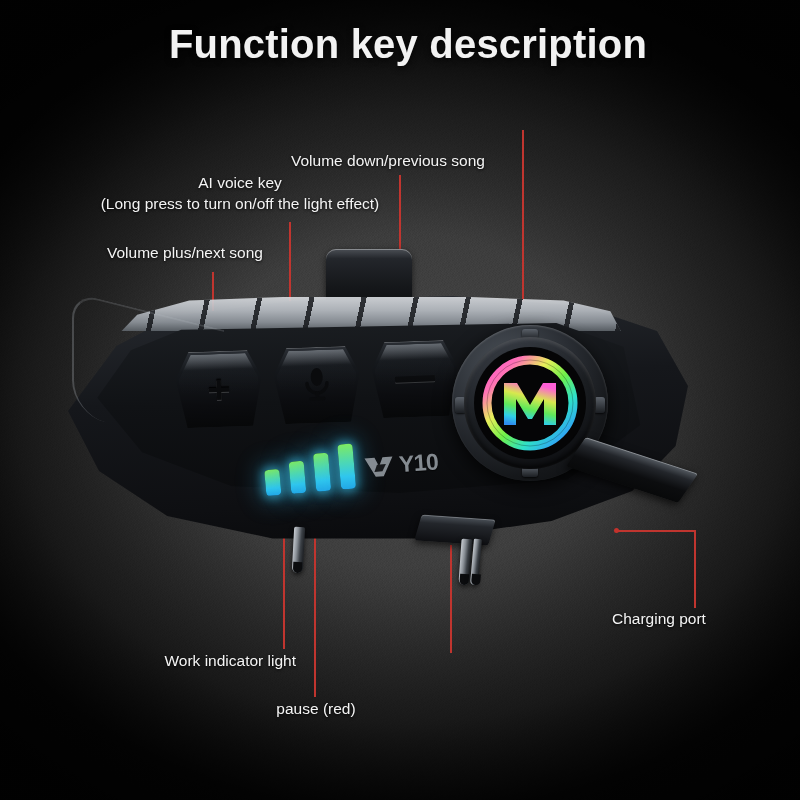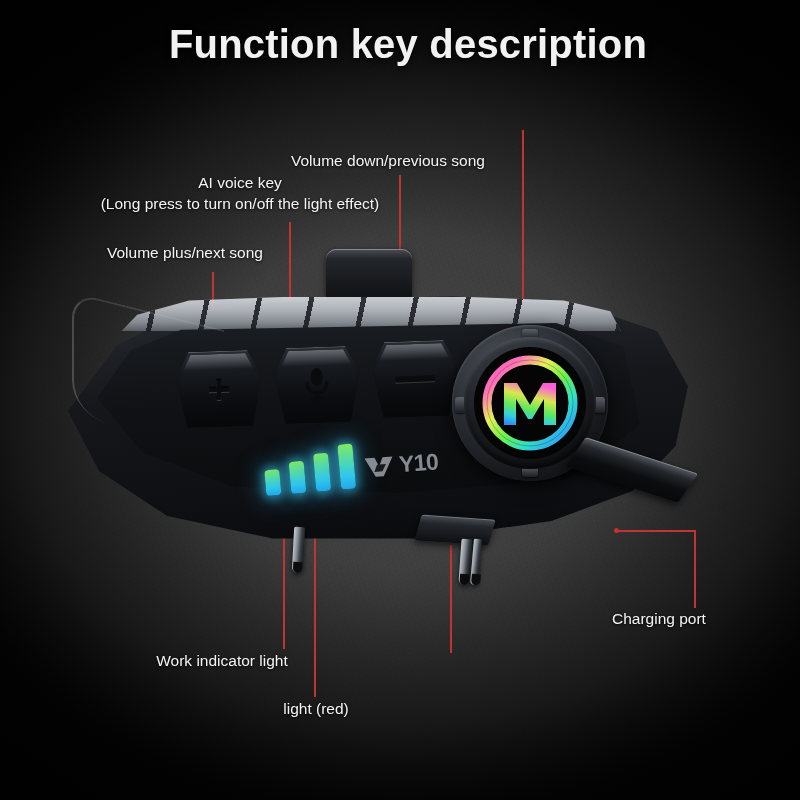--- a/index.html
+++ b/index.html
@@ -449,22 +449,22 @@
   <div class="label center" style="left:85px; top:172px; width:310px;">
     <div>AI voice key</div>
     <div>(Long press to turn on/off the light effect)</div>
   </div>
 
 
   <div class="label" style="left:612px; top:608px;">
     <div>Charging port</div>
   </div>
 
-  <div class="label center" style="left:148px; top:650px; width:148px;">
+  <div class="label center" style="left:148px; top:650px; width:148px;text-align:right;">
     <div>Work indicator light</div>
   </div>
 
   <div class="label center" style="left:242px; top:698px; width:148px;">
-    <div>light (red)</div>
+    <div>pause (red)</div>
   </div>
 
 
 </div>
 
 </body></html>

